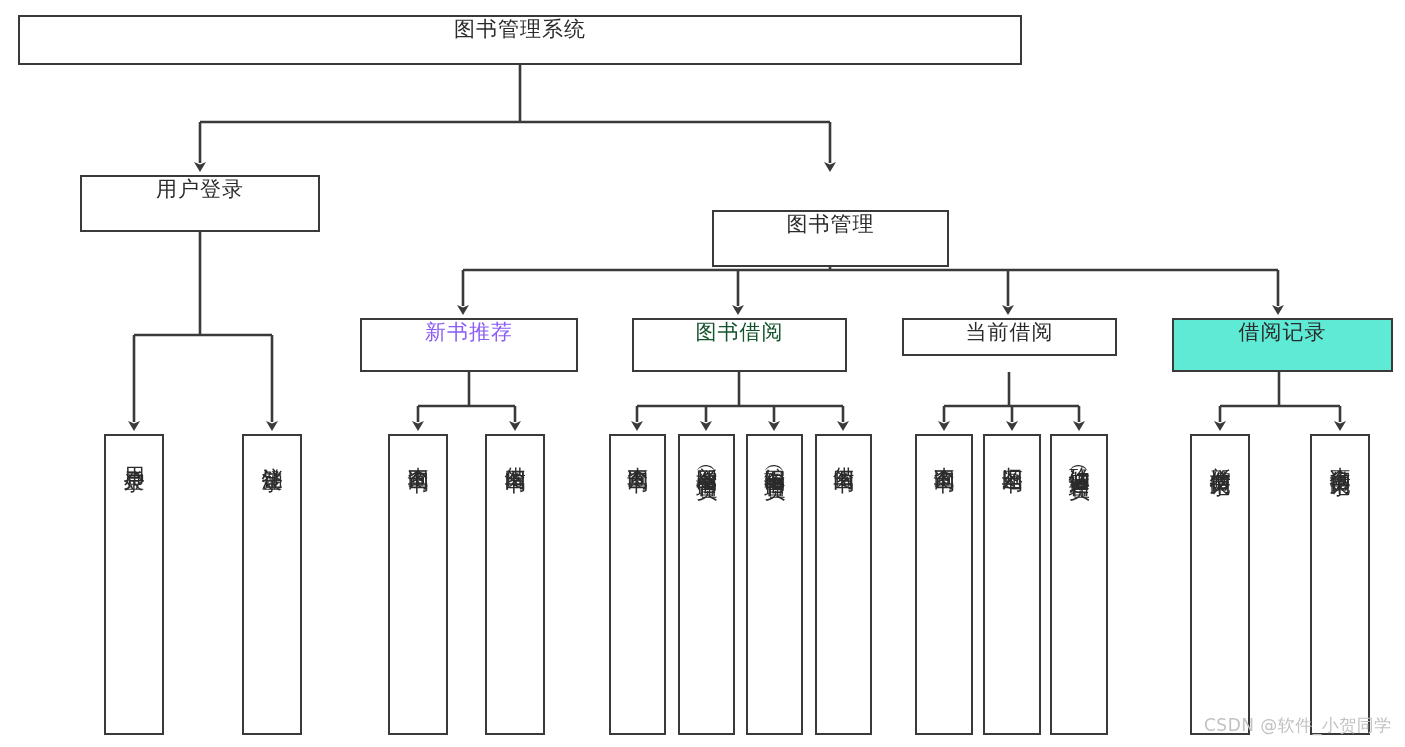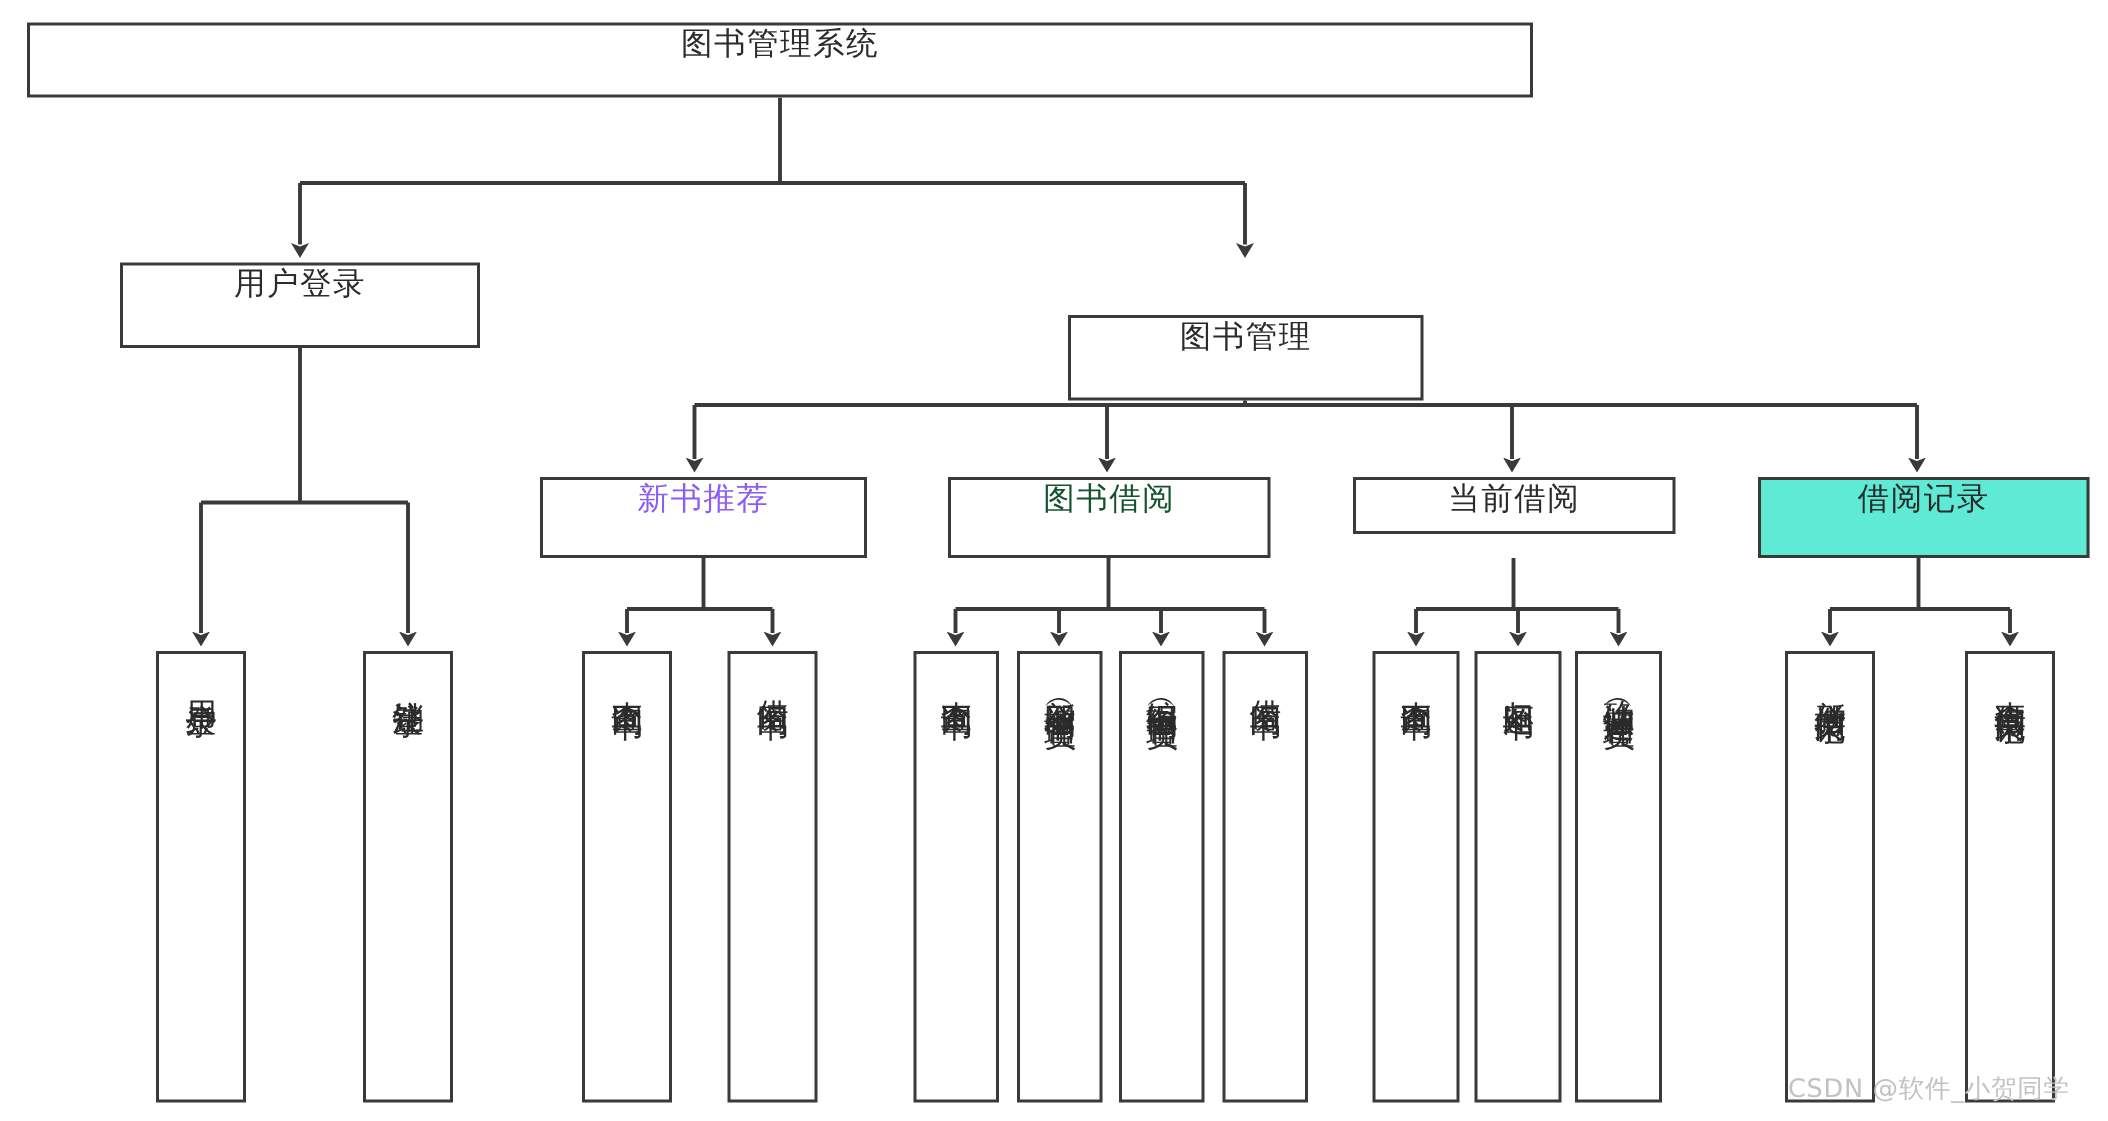--- a/index.html
+++ b/index.html
@@ -53,20 +53,21 @@
     line-height: 1.35;
     letter-spacing: 2px;
     white-space: nowrap;
   }
   .watermark {
     position: absolute;
     font-size: 17px;
     color: #c2c2c2;
     white-space: nowrap;
     letter-spacing: 0.5px;
+    padding-left: 12px;
   }
 </style>
 </head>
 <body>
 
 <div id="canvas">
 
   <svg id="wires" viewBox="0 0 1405 747" xmlns="http://www.w3.org/2000/svg">
     <defs>
       <marker id="arrow" markerWidth="10" markerHeight="12" refX="1" refY="6" orient="auto" markerUnits="userSpaceOnUse">

